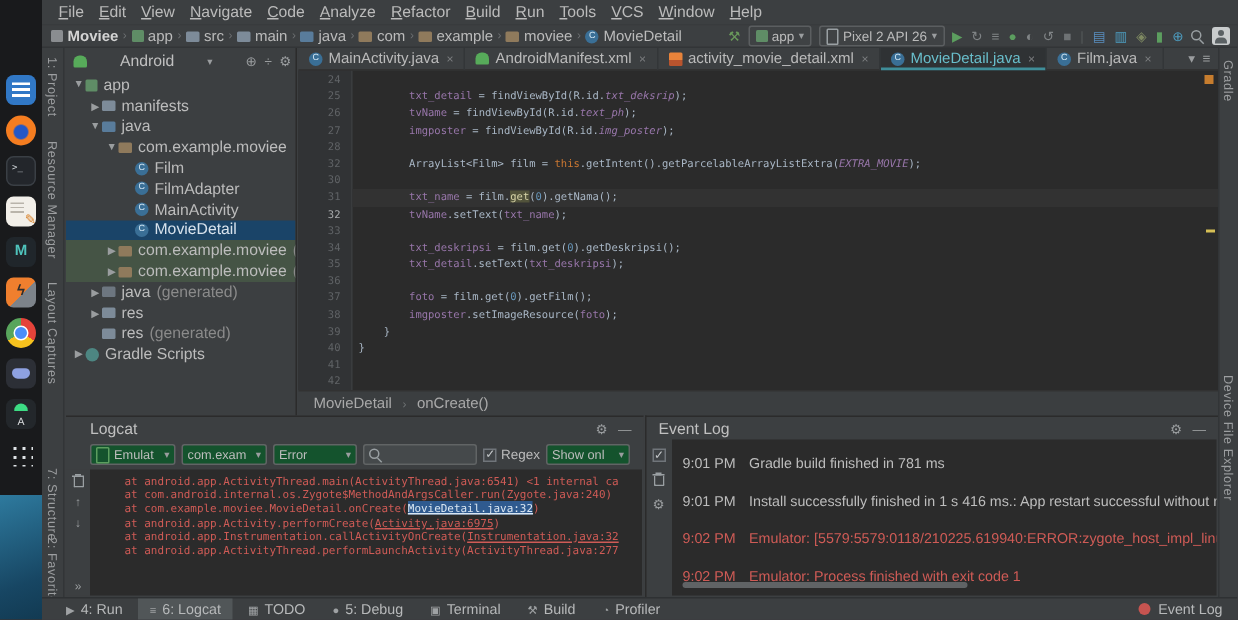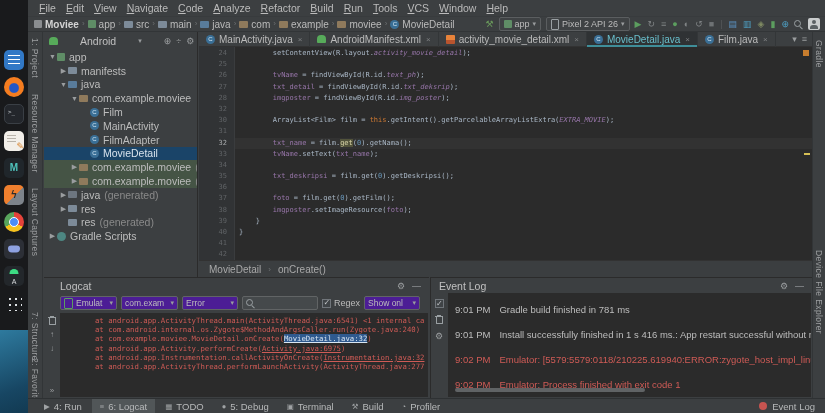--- a/index.html
+++ b/index.html
@@ -118,28 +118,28 @@
   .mark-orange{position:absolute;right:3px;top:3px;width:6px;height:6px;background:#c77d2e;}
   .mark-yellow{position:absolute;right:2px;top:106px;width:6px;height:2px;background:#d6bf55;}
   .editor-crumb{position:absolute;left:199px;top:260px;width:613px;height:17px;background:#3b3e40;border-top:1px solid #323232;display:flex;align-items:center;font-size:10px;color:#a9a9a9;padding-left:10px;gap:7px;box-sizing:border-box;}
   .ec-sep{color:#6e7173;font-size:8px;}
   
   .panel-header{height:15px;display:flex;align-items:center;padding:0 8px 0 16px;font-size:10.5px;color:#c0c0c0;}
   .ph-icons{margin-left:auto;display:flex;gap:7px;color:#9a9d9f;font-size:9px;align-items:center;}
   
   .logcat{position:absolute;left:44px;top:277px;width:385px;height:121px;background:#3c3f41;border-top:1px solid #2b2b2b;box-sizing:border-box;}
   .lc-filters{height:20px;display:flex;align-items:center;gap:4px;padding:0 4px 0 16px;}
-  .lc-dd{height:14px;border:1px solid #616465;border-radius:2px;background:#4c1d95;display:flex;align-items:center;font-size:8.5px;color:#bdbdbd;padding:0 3px;gap:3px;box-sizing:border-box;}
+  .lc-dd{height:14px;border:1px solid #616465;border-radius:2px;background:#14532d;display:flex;align-items:center;font-size:8.5px;color:#bdbdbd;padding:0 3px;gap:3px;box-sizing:border-box;}
   .lc-dd .dd-label{overflow:hidden;white-space:nowrap;flex:1;}
   .lc-search{height:14px;width:76px;border:1px solid #616465;border-radius:2px;background:#45494b;display:flex;align-items:center;padding:0 3px;box-sizing:border-box;}
   .lc-regex{display:flex;align-items:center;gap:3px;font-size:9px;}
   .lc-gutter{position:absolute;left:0;top:35px;width:16px;bottom:1px;background:#3c3f41;display:flex;flex-direction:column;align-items:center;gap:5px;padding-top:3px;color:#9a9d9f;font-size:8px;box-sizing:border-box;}
   .lc-gutter .expand{margin-top:auto;margin-bottom:2px;}
   .lc-body{position:absolute;left:16px;top:35px;right:1px;bottom:1px;background:#2b2b2b;overflow:hidden;font:7.3px/9.2px "DejaVu Sans Mono",monospace;color:#cf5b56;padding-top:3px;}
-  .lc-line{white-space:pre;padding-left:13px;}
+  .lc-line{white-space:pre;padding-left:1px;}
   .lk{text-decoration:underline;}
   .lk-sel{background:#2f5a8f;color:#d9e6f2;text-decoration:underline;}
   
   .eventlog{position:absolute;left:430px;top:277px;width:382px;height:121px;background:#3c3f41;border-top:1px solid #2b2b2b;border-left:1px solid #2b2b2b;box-sizing:border-box;}
   .eventlog .panel-header{padding-left:8px;}
   .el-gutter{position:absolute;left:0;top:16px;width:16px;bottom:0;display:flex;flex-direction:column;align-items:center;gap:7px;padding-top:5px;color:#9a9d9f;font-size:9px;}
   .el-body{position:absolute;left:17px;top:15px;right:1px;bottom:1px;background:#2b2b2b;overflow:hidden;font-size:9.5px;color:#bdbdbd;padding-top:4px;}
   .el-entry{height:25px;display:flex;align-items:center;padding-left:7px;white-space:nowrap;overflow:hidden;}
   .el-entry.error{color:#cf5b56;}
   .el-time{margin-right:9px;flex:none;}
@@ -312,26 +312,26 @@
         <span class="t-label">com.example.moviee</span>
       </div>
       <div class="tree-row" style="padding-left: 37px;">
         <span class="arrow"></span>
         <span class="mini t-icon mi-class">C</span>
         <span class="t-label">Film</span>
       </div>
       <div class="tree-row" style="padding-left: 37px;">
         <span class="arrow"></span>
         <span class="mini t-icon mi-class">C</span>
-        <span class="t-label">MainActivity</span>
+        <span class="t-label">FilmAdapter</span>
       </div>
       <div class="tree-row" style="padding-left: 37px;">
         <span class="arrow"></span>
         <span class="mini t-icon mi-class">C</span>
-        <span class="t-label">FilmAdapter</span>
+        <span class="t-label">MainActivity</span>
       </div>
       <div class="tree-row selected" style="padding-left: 37px;">
         <span class="arrow"></span>
         <span class="mini t-icon mi-class">C</span>
         <span class="t-label">MovieDetail</span>
       </div>
       <div class="tree-row test" style="padding-left: 26px;">
         <span class="arrow">▶</span>
         <span class="mini t-icon mi-package"></span>
         <span class="t-label">com.example.moviee</span>
@@ -418,32 +418,32 @@
       <div class="gut-num">35</div>
       <div class="gut-num">36</div>
       <div class="gut-num">37</div>
       <div class="gut-num">38</div>
       <div class="gut-num">39</div>
       <div class="gut-num">40</div>
       <div class="gut-num">41</div>
       <div class="gut-num">42</div>
     </div>
   <div class="code-col">
-      <div class="code-line"><span class="tk-p">        setContentView(R.layout.</span><span class="tk-i">activity_movie_detail</span><span class="tk-p">);</span></div>
       <div class="code-line"></div>
+      <div class="code-line"><span class="tk-f">        txt_detail</span><span class="tk-p"> = findViewById(R.id.</span><span class="tk-i">txt_deksrip</span><span class="tk-p">);</span></div>
       <div class="code-line"><span class="tk-f">        tvName</span><span class="tk-p"> = findViewById(R.id.</span><span class="tk-i">text_ph</span><span class="tk-p">);</span></div>
-      <div class="code-line"><span class="tk-f">        txt_detail</span><span class="tk-p"> = findViewById(R.id.</span><span class="tk-i">txt_deksrip</span><span class="tk-p">);</span></div>
       <div class="code-line"><span class="tk-f">        imgposter</span><span class="tk-p"> = findViewById(R.id.</span><span class="tk-i">img_poster</span><span class="tk-p">);</span></div>
       <div class="code-line"></div>
       <div class="code-line"><span class="tk-p">        ArrayList&lt;Film&gt; film = </span><span class="tk-k">this</span><span class="tk-p">.getIntent().getParcelableArrayListExtra(</span><span class="tk-i">EXTRA_MOVIE</span><span class="tk-p">);</span></div>
       <div class="code-line"></div>
       <div class="code-line cur"><span class="tk-f">        txt_name</span><span class="tk-p"> = film.</span><span class="tk-h">get</span><span class="tk-p">(</span><span class="tk-n">0</span><span class="tk-p">).getNama();</span></div>
       <div class="code-line"><span class="tk-f">        tvName</span><span class="tk-p">.setText(</span><span class="tk-f">txt_name</span><span class="tk-p">);</span></div>
       <div class="code-line"></div>
       <div class="code-line"><span class="tk-f">        txt_deskripsi</span><span class="tk-p"> = film.get(</span><span class="tk-n">0</span><span class="tk-p">).getDeskripsi();</span></div>
+      <div class="code-line"><span class="tk-f">        txt_detail</span><span class="tk-p">.setText(</span><span class="tk-f">txt_deskripsi</span><span class="tk-p">);</span></div>
       <div class="code-line"></div>
       <div class="code-line"><span class="tk-f">        foto</span><span class="tk-p"> = film.get(</span><span class="tk-n">0</span><span class="tk-p">).getFilm();</span></div>
       <div class="code-line"><span class="tk-f">        imgposter</span><span class="tk-p">.setImageResource(</span><span class="tk-f">foto</span><span class="tk-p">);</span></div>
       <div class="code-line"><span class="tk-p">    }</span></div>
       <div class="code-line"><span class="tk-p">}</span></div>
       <div class="code-line"></div>
     </div>
   <div class="mark-orange"></div>
   <div class="mark-yellow"></div>
 </div>

